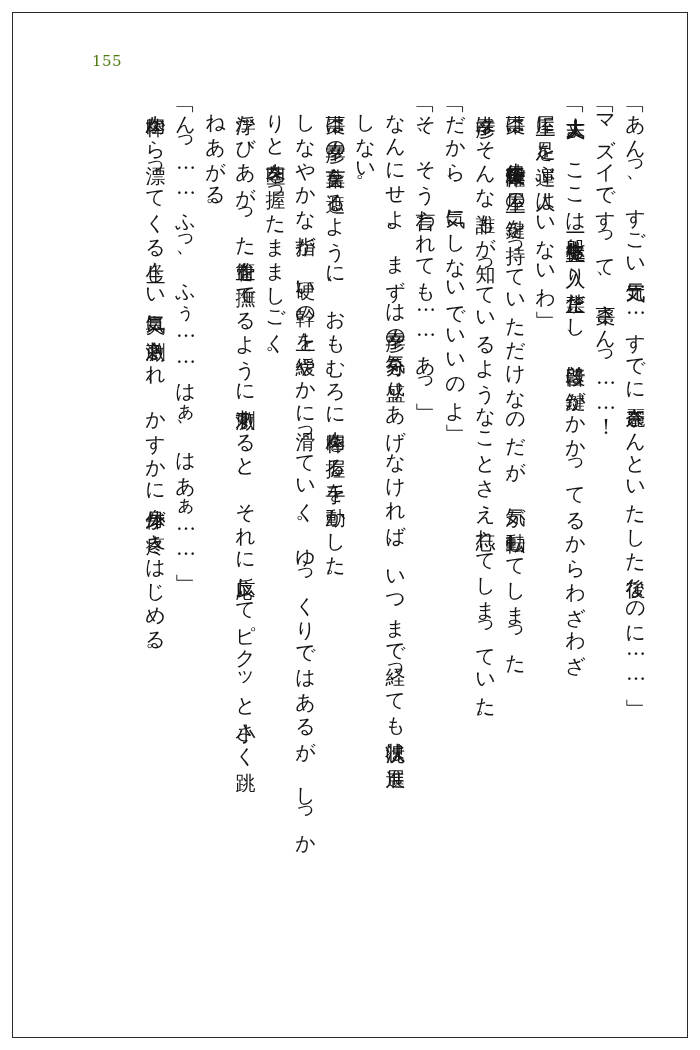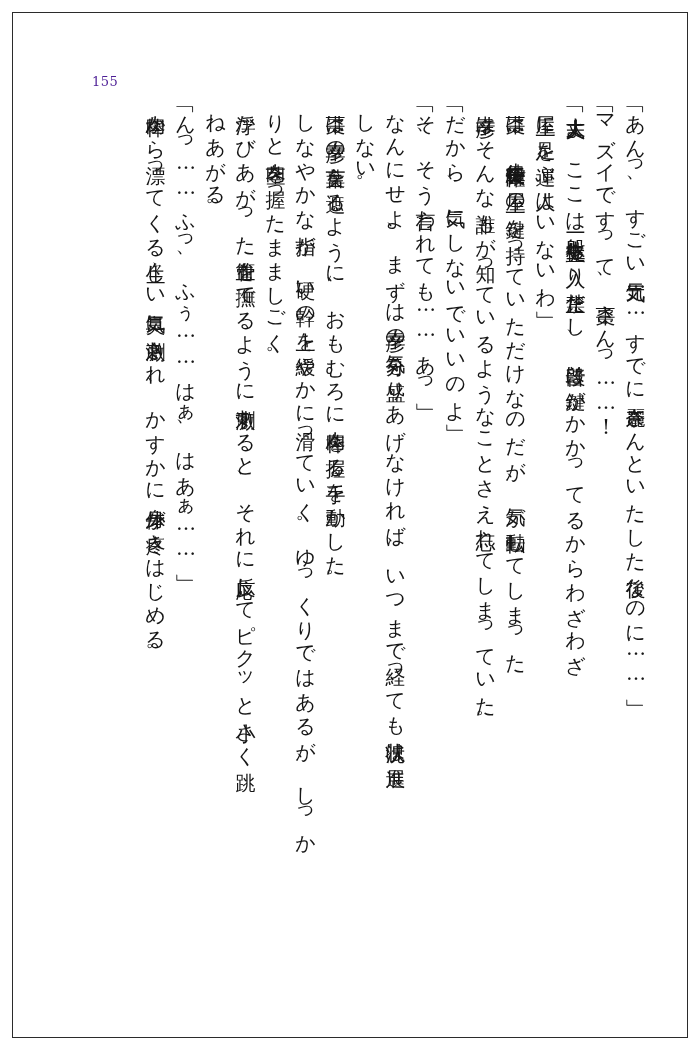--- a/index.html
+++ b/index.html
@@ -23,25 +23,25 @@
     top: 12px;
     right: 12px;
     bottom: 12px;
     border: 1px solid #2b2b2b;
     box-sizing: border-box;
     pointer-events: none;
   }
   #page-number {
     position: absolute;
     left: 92px;
-    top: 74px;
-    font-size: 13px;
+    top: 52px;
+    font-size: 15px;
     letter-spacing: 0.5px;
     font-family: "DejaVu Serif", "Liberation Serif", serif;
-    color: #4c1d95;
+    color: #4d7c0f;
   }
   
   #body-text {
     position: absolute;
     left: 50px;
     top: 100px;
     width: 600px;
     height: 830px;
     display: flex;
     flex-direction: row-reverse;

